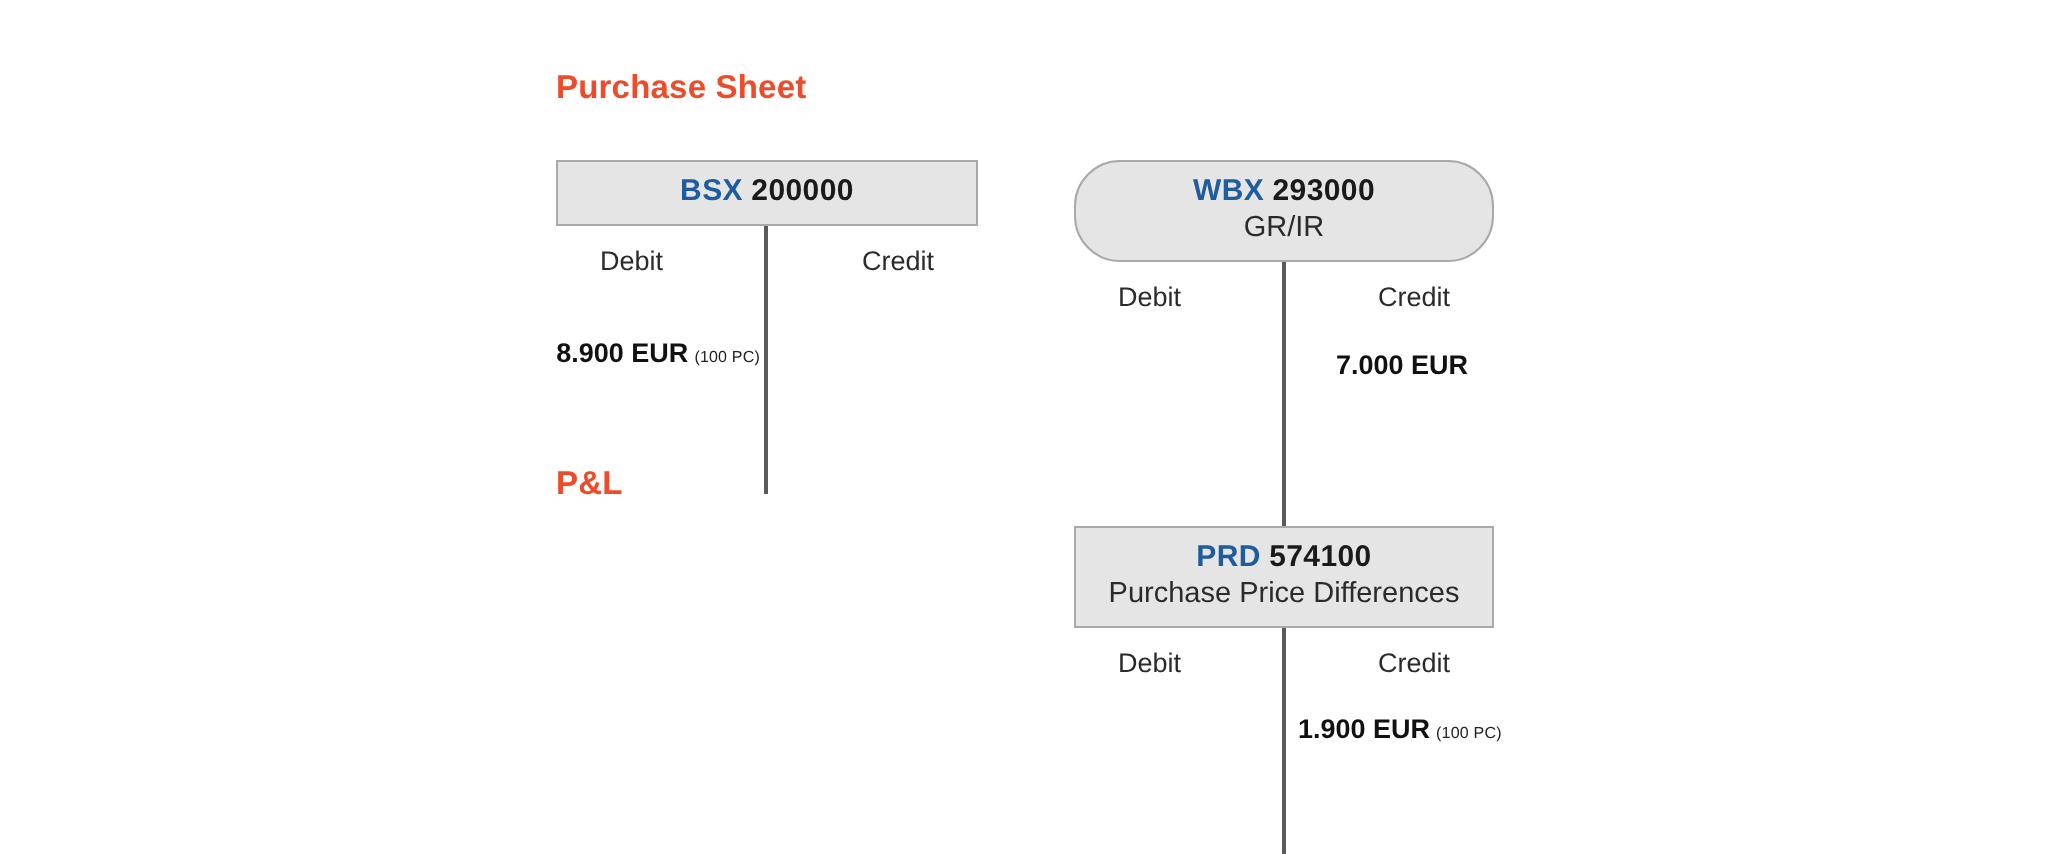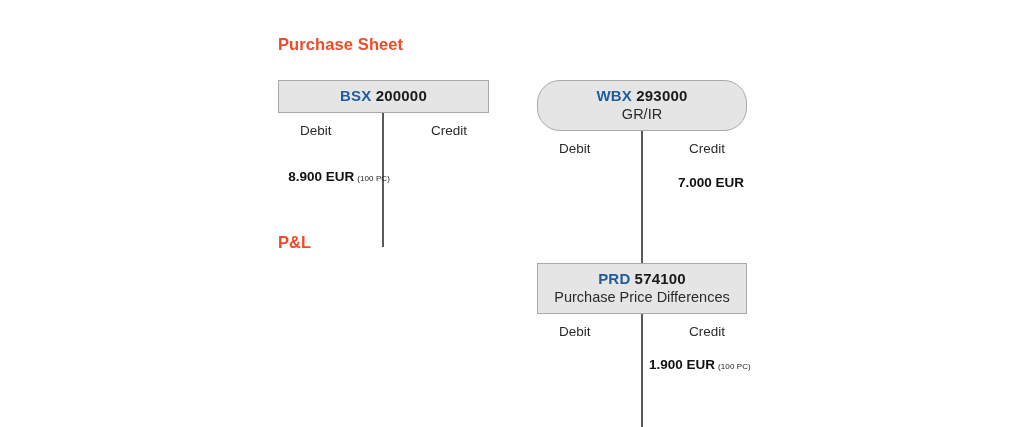--- a/index.html
+++ b/index.html
@@ -115,38 +115,38 @@
   <div class="t-account" style="left:278px; top:80px; width:211px;">
     <div class="acct-box" style="border-color: rgb(169, 169, 169);">
       <div class="acct-codeline">
         <span class="acct-code" style="color: rgb(31, 92, 158);">BSX</span><span> </span><span class="acct-number">200000</span>
       </div>
     </div>
     <div class="t-body" style="height:134px;">
       <div class="t-stem" style="left: 104px; height: 134px; background: rgb(90, 90, 90);"></div>
       <div class="t-col debit" style="top:10px;">Debit</div>
       <div class="t-col credit" style="top:10px;">Credit</div>
-      <div class="t-amount debit" style="top:56px; right:97px;">
+      <div class="t-amount debit" style="top:56px; right:107px;">
         <span>8.900 EUR</span><span class="qty">(100 PC)</span>
       </div>
     </div>
   </div>
 
   <div class="t-account" style="left:537px; top:80px; width:210px;">
     <div class="acct-box" style="border-color: rgb(169, 169, 169); border-radius: 23px;">
       <div class="acct-codeline">
         <span class="acct-code" style="color: rgb(31, 92, 158);">WBX</span><span> </span><span class="acct-number">293000</span>
       </div>
       <div class="acct-name">GR/IR</div>
     </div>
     <div class="t-body" style="height:134px;">
       <div class="t-stem" style="left: 104px; height: 134px; background: rgb(90, 90, 90);"></div>
       <div class="t-col debit" style="top:10px;">Debit</div>
       <div class="t-col credit" style="top:10px;">Credit</div>
-      <div class="t-amount credit" style="top:44px; left:auto; right:0; text-align:right;">
+      <div class="t-amount credit" style="top:44px; left:auto; right:10px; text-align:right;">
         <span>7.000 EUR</span><span class="qty"></span>
       </div>
     </div>
   </div>
 
   <div class="t-account" style="left:537px; top:263px; width:210px;">
     <div class="acct-box" style="border-color: rgb(169, 169, 169);">
       <div class="acct-codeline">
         <span class="acct-code" style="color: rgb(31, 92, 158);">PRD</span><span> </span><span class="acct-number">574100</span>
       </div>

